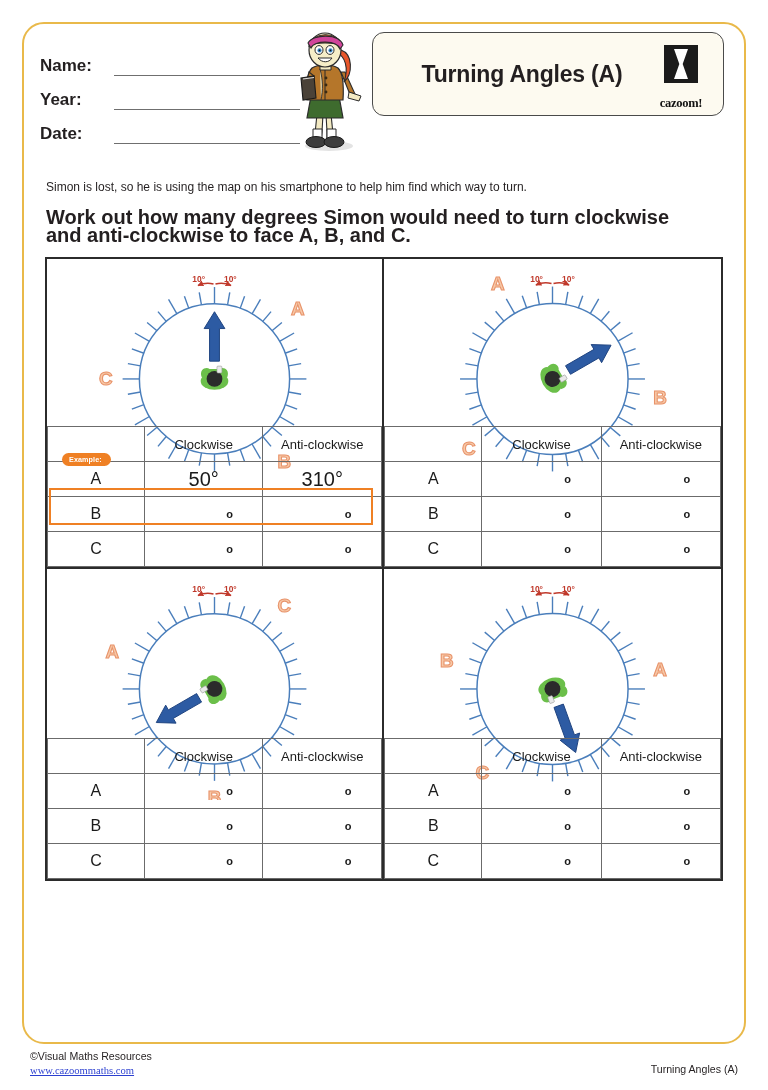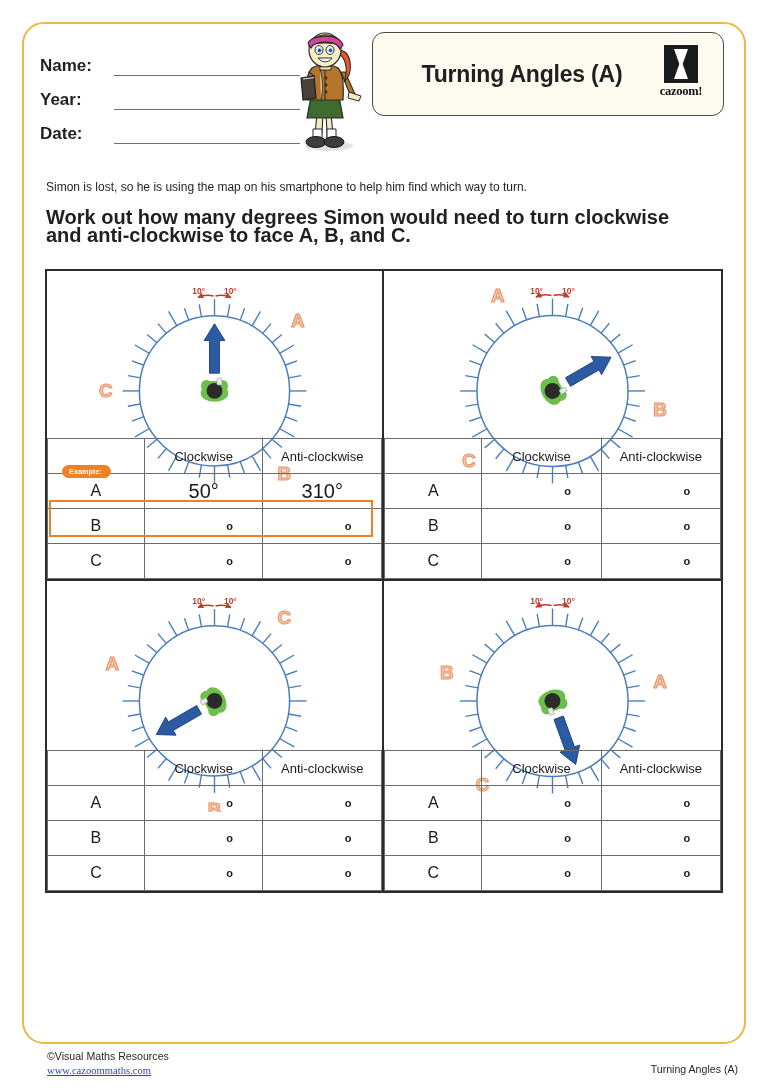--- a/index.html
+++ b/index.html
@@ -48,33 +48,33 @@
   .logo-mark{
     width:34px;height:38px;background:#1b1b1b;margin:0 auto;position:relative;
   }
   .logo-mark:after{
     content:"";position:absolute;left:50%;top:4px;transform:translateX(-50%);
     width:14px;height:30px;background:#ffffff;
     clip-path:polygon(0% 0%,100% 0%,62% 50%,100% 100%,0% 100%,38% 50%);
   }
   .logo-word{
     text-align:center;font-family:"Liberation Serif",serif;font-weight:bold;
-    font-size:12.5px;color:#111;letter-spacing:-0.3px;margin-top:1px;
+    font-size:12.5px;color:#111;letter-spacing:-0.3px;margin-top:13px;
   }
 
   
   .instr{position:absolute;left:46px;top:178px;width:680px;}
   .instr-1{font-size:12px;color:#231f20;line-height:18px;}
   .instr-2{font-size:20px;font-weight:bold;color:#231f20;line-height:18px;margin-top:12px;width:660px;}
 
   
   .grid{
     position:absolute;left:45px;top:257px;width:678px;height:624px;
     border:2.2px solid #2b2b2b;box-sizing:border-box;
-    display:grid;grid-template-columns:1fr 1fr;grid-template-rows:1fr 1fr;margin-top:12px;
+    display:grid;grid-template-columns:1fr 1fr;grid-template-rows:1fr 1fr;
   }
   .cell{position:relative;box-sizing:border-box;overflow:hidden;}
   .cell.b-r{border-right:2.2px solid #2b2b2b;}
   .cell.b-b{border-bottom:2.2px solid #2b2b2b;}
   .diagram{position:relative;width:100%;height:231px;}
   .diagram svg{display:block;width:100%;height:100%;}
 
   
   table.ans{
     width:100%;border-collapse:collapse;table-layout:fixed;
@@ -105,21 +105,21 @@
   }
   .ex-tag{
     position:absolute;left:14px;top:-9px;
     background:#ef8024;color:#ffffff;font-size:7.2px;font-weight:bold;
     padding:2px 9px 2px 7px;border-radius:9px;white-space:nowrap;
     letter-spacing:0.1px;
   }
 
   
   .footer{position:absolute;left:30px;top:1049px;width:708px;font-size:10.6px;color:#231f20;}
-  .foot-l{position:absolute;left:0;top:0;line-height:14px;margin-left:17px;}
+  .foot-l{position:absolute;left:0;top:0;line-height:14px;}
   .foot-link{color:#2b3fd0;text-decoration:underline;font-family:Liberation Serif, serif;}
   .foot-r{position:absolute;right:0;top:14px;}
 </style>
 </head>
 <body>
 
 <div class="page">
   <div class="page-frame"></div>
 
   <div class="hdr-fields">

